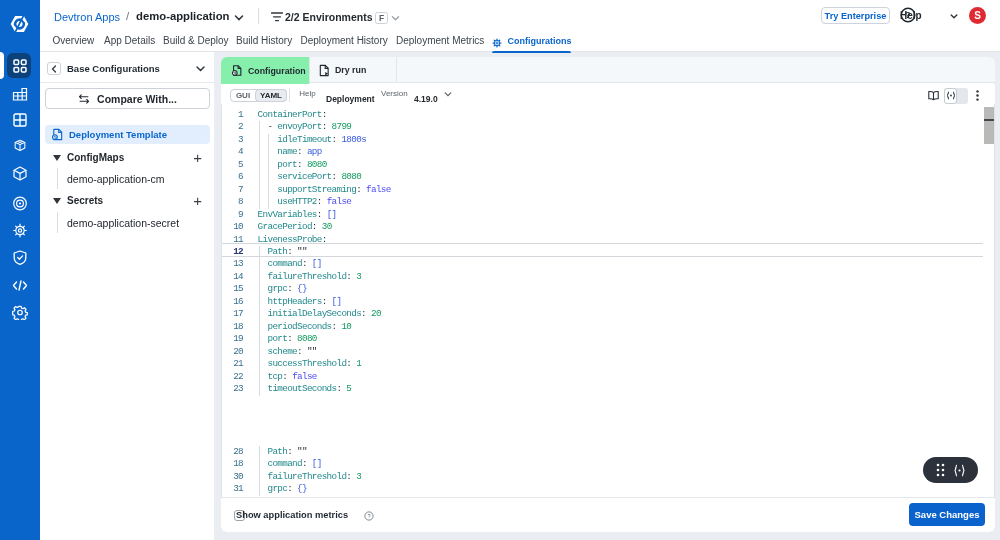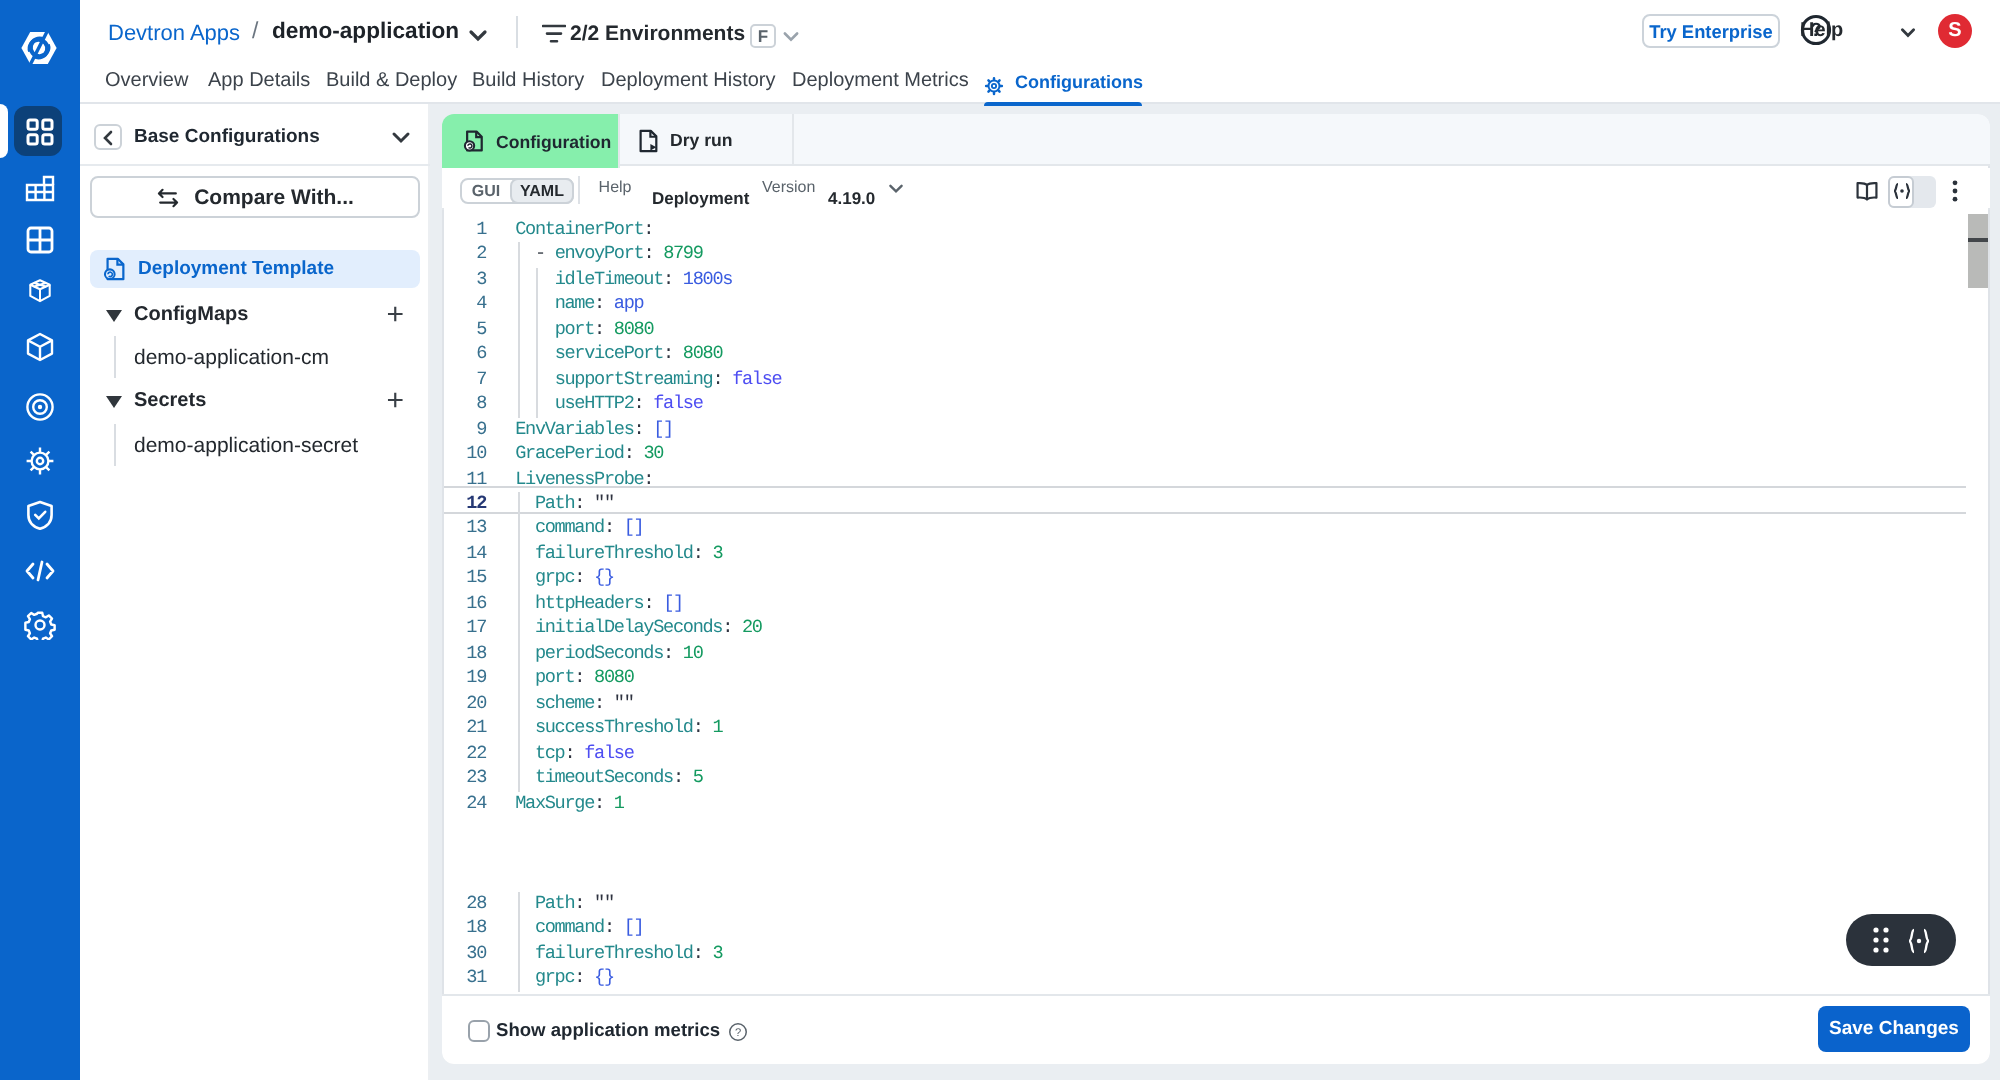--- a/index.html
+++ b/index.html
@@ -68,21 +68,21 @@
 .k { color:#23898c; } .n { color:#149a60; } .s { color:#3a5ce0; } .a { color:#4d4df2; } .q { color:#2f3340; } .d { color:#404750; }
 .guide { position:absolute; width:1px; background:#d8dbdf; }
 #activeline { position:absolute; left:0px; width:772px; height:13.6px; border-top:1px solid #d4d7db; border-bottom:1px solid #d4d7db; }
 #sbtrack { position:absolute; left:761px; top:0; width:11px; height:392px; background:#fff; }
 #sbthumb { position:absolute; left:762px; top:3px; width:10px; height:37px; background:#b9bab8; }
 #sbmark { position:absolute; left:762px; top:15px; width:10px; height:2px; background:#42464a; }
 
 
 #bottombar { left:221px; top:497px; width:774px; height:35px; background:#fff; border-top:1px solid #e3e7eb; border-radius:0 0 6px 6px; }
 #cbx { left:233.5px; top:509.5px; width:11.8px; height:11.8px; border:1.3px solid #99a2ab; border-radius:3px; background:#fff; }
-#cbxlab { left:248px; top:509.5px; font-size:9.3px; font-weight:600; color:#1f2730; }
+#cbxlab { left:236px; top:509.5px; font-size:9.3px; font-weight:600; color:#1f2730; }
 #qmark { left:363.5px; top:510.5px; }
 #savebtn { left:909px; top:503px; width:76px; height:23px; background:#0a63cc; border-radius:4px; color:#fff; font-size:9.5px; font-weight:600; display:flex; align-items:center; justify-content:center; }
 
 
 #pill { left:923px; top:457px; width:55px; height:26px; background:#2b323b; border-radius:13px; box-shadow:0 0 0 2px rgba(255,255,255,0.85); display:flex; align-items:center; justify-content:center; gap:8px; }
 </style>
 </head>
 <body>
 
 <div class="abs" id="topbar"></div>
@@ -342,21 +342,20 @@
     <div class="codeline" style="top:166.97px"><span class="no" style="">14</span><span class="cd">&nbsp;&nbsp;<span class="k">failureThreshold</span><span class="q">:</span>&nbsp;<span class="n">3</span></span></div>
     <div class="codeline" style="top:179.46px"><span class="no" style="">15</span><span class="cd">&nbsp;&nbsp;<span class="k">grpc</span><span class="q">:</span>&nbsp;<span class="s">{}</span></span></div>
     <div class="codeline" style="top:191.95px"><span class="no" style="">16</span><span class="cd">&nbsp;&nbsp;<span class="k">httpHeaders</span><span class="q">:</span>&nbsp;<span class="s">[]</span></span></div>
     <div class="codeline" style="top:204.44px"><span class="no" style="">17</span><span class="cd">&nbsp;&nbsp;<span class="k">initialDelaySeconds</span><span class="q">:</span>&nbsp;<span class="n">20</span></span></div>
     <div class="codeline" style="top:216.93px"><span class="no" style="">18</span><span class="cd">&nbsp;&nbsp;<span class="k">periodSeconds</span><span class="q">:</span>&nbsp;<span class="n">10</span></span></div>
     <div class="codeline" style="top:229.42px"><span class="no" style="">19</span><span class="cd">&nbsp;&nbsp;<span class="k">port</span><span class="q">:</span>&nbsp;<span class="n">8080</span></span></div>
     <div class="codeline" style="top:241.91px"><span class="no" style="">20</span><span class="cd">&nbsp;&nbsp;<span class="k">scheme</span><span class="q">:</span>&nbsp;<span class="q">""</span></span></div>
     <div class="codeline" style="top:254.40px"><span class="no" style="">21</span><span class="cd">&nbsp;&nbsp;<span class="k">successThreshold</span><span class="q">:</span>&nbsp;<span class="n">1</span></span></div>
     <div class="codeline" style="top:266.89px"><span class="no" style="">22</span><span class="cd">&nbsp;&nbsp;<span class="k">tcp</span><span class="q">:</span>&nbsp;<span class="a">false</span></span></div>
     <div class="codeline" style="top:279.38px"><span class="no" style="">23</span><span class="cd">&nbsp;&nbsp;<span class="k">timeoutSeconds</span><span class="q">:</span>&nbsp;<span class="n">5</span></span></div>
-    <div class="codeline" style="top:291.87px"><span class="no" style="">24</span><span class="cd"><span class="k">MaxSurge</span><span class="q">:</span>&nbsp;<span class="n">1</span></span></div>
     <div class="codeline" style="top:341.83px"><span class="no" style="">28</span><span class="cd">&nbsp;&nbsp;<span class="k">Path</span><span class="q">:</span>&nbsp;<span class="q">""</span></span></div>
     <div class="codeline" style="top:354.32px"><span class="no" style="">18</span><span class="cd">&nbsp;&nbsp;<span class="k">command</span><span class="q">:</span>&nbsp;<span class="s">[]</span></span></div>
     <div class="codeline" style="top:366.81px"><span class="no" style="">30</span><span class="cd">&nbsp;&nbsp;<span class="k">failureThreshold</span><span class="q">:</span>&nbsp;<span class="n">3</span></span></div>
     <div class="codeline" style="top:379.30px"><span class="no" style="">31</span><span class="cd">&nbsp;&nbsp;<span class="k">grpc</span><span class="q">:</span>&nbsp;<span class="s">{}</span></span></div>
     <div class="guide" style="left:36.5px;top:17.09px;height:87.43px"></div>
     <div class="guide" style="left:46.4px;top:29.58px;height:74.94px"></div>
     <div class="guide" style="left:36.5px;top:141.99px;height:149.88px"></div>
     <div class="guide" style="left:36.5px;top:341.83px;height:49.96px"></div>
     <div id="sbtrack"></div>
     <div id="sbthumb"></div>

